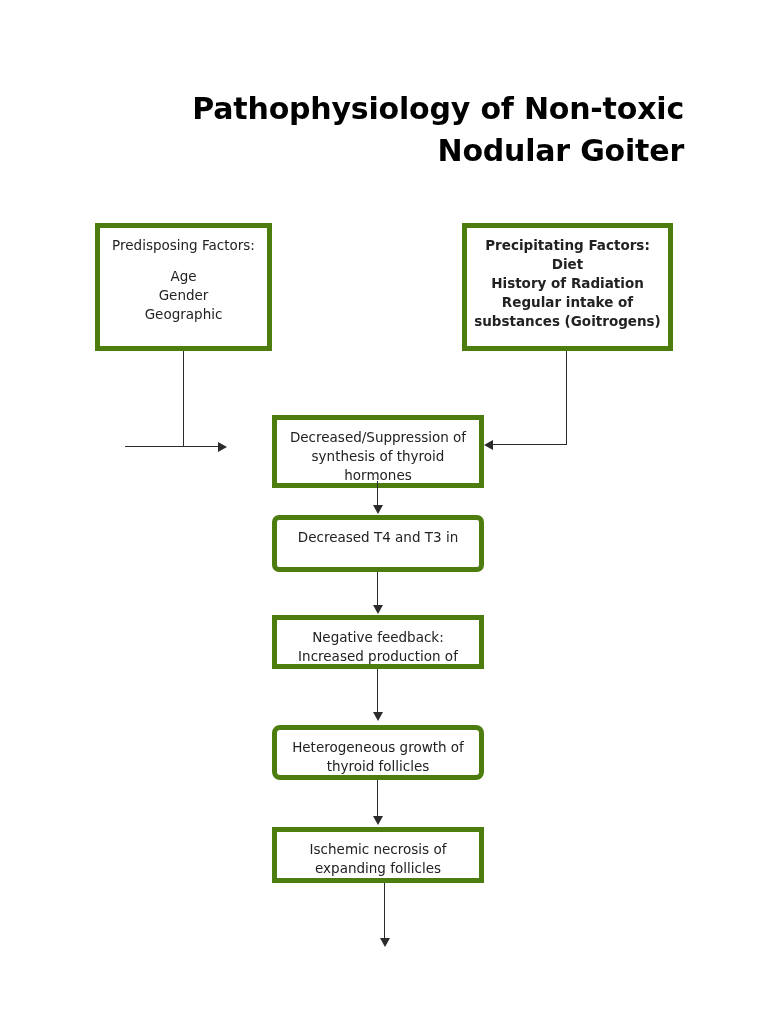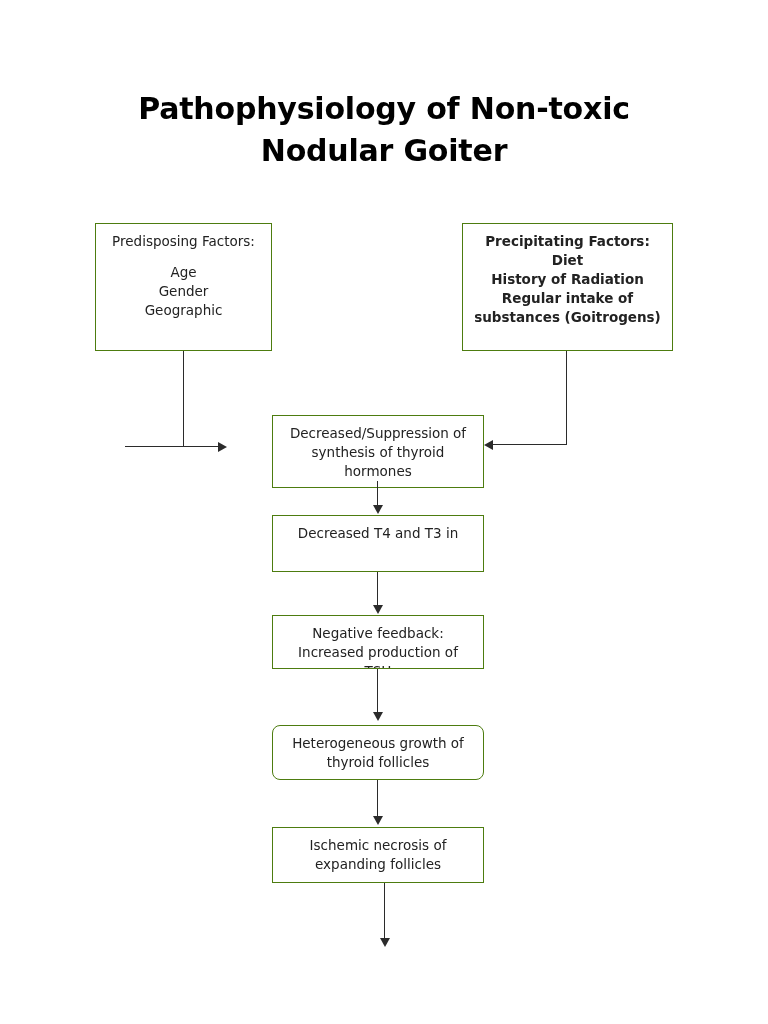--- a/index.html
+++ b/index.html
@@ -22,34 +22,34 @@
     width: 768px;
     height: 1024px;
   }
 
   
   .title {
     position: absolute;
     left: 84px;
     top: 88px;
     width: 600px;
-    text-align: center;
+    text-align: right;
     font-size: 30px;
     font-weight: bold;
     line-height: 42px;
     letter-spacing: -0.2px;
     color: #000000;
   }
   .title .t-line { display: block; }
 
   
   .box {
     position: absolute;
     box-sizing: border-box;
-    border: 1px solid #4d7c0f;
+    border: 5px solid #4d7c0f;
     background: #ffffff;
     overflow: hidden;
     font-size: 13.5px;
     line-height: 19px;
     color: #222222;
   }
   .box .inner {
     text-align: center;
     padding-top: 8px;
   }
@@ -65,21 +65,21 @@
     left: 462px; top: 223px;
     width: 211px; height: 128px; font-weight: bold;
   }
 
   
   .chain {
     left: 272px;
     width: 212px;
   }
   #box-decreased-synthesis { top: 415px; height: 73px; }
-  #box-decreased-t4t3      { top: 515px; height: 57px; }
+  #box-decreased-t4t3      { top: 515px; height: 57px; border-radius: 7px; }
   #box-negative-feedback   { top: 615px; height: 54px; }
   #box-heterogeneous       { top: 725px; height: 55px; border-radius: 8px; }
   #box-ischemic            { top: 827px; height: 56px; }
 
   
   .vline {
     position: absolute;
     width: 1px;
     background: #2b2b2b;
   }

